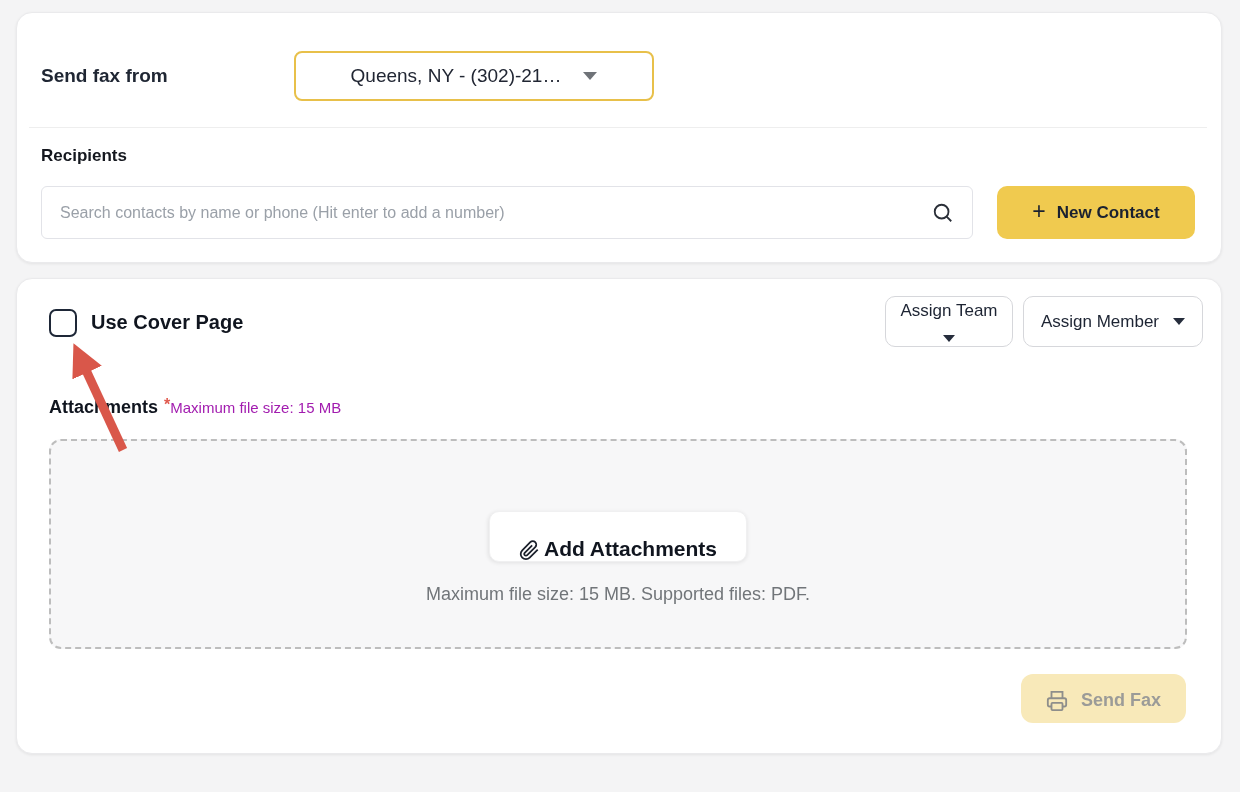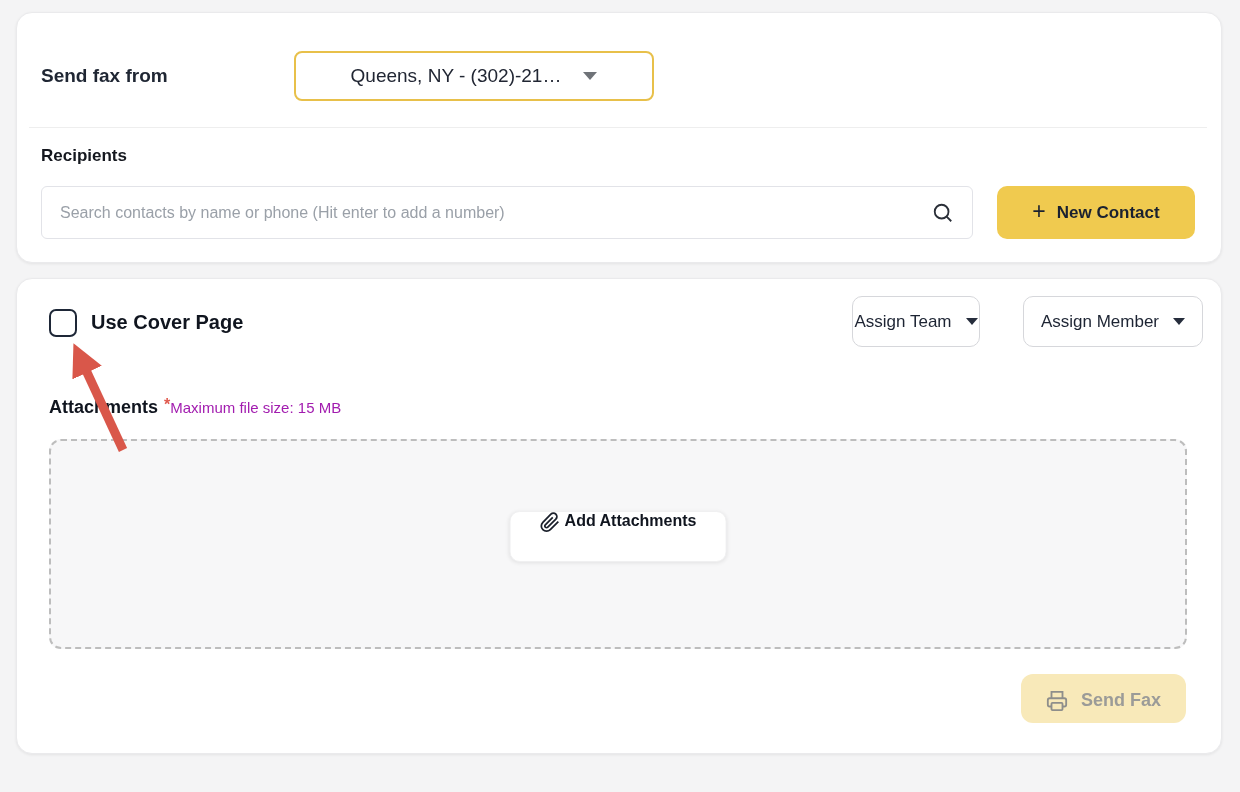--- a/index.html
+++ b/index.html
@@ -101,21 +101,21 @@
   .assign-btn {
     position: absolute; top: 17px; height: 51px;
     background: #fff;
     border: 1px solid #d6d7db;
     border-radius: 10px;
     display: flex; align-items: center; justify-content: center; gap: 14px;
     font-family: "Liberation Sans", sans-serif;
     font-size: 17px; color: #1d2433;
     cursor: pointer;
   }
-  .assign-team { left: 835px; width: 128px; }
+  .assign-team { left: 868px; width: 128px; flex-direction: column; }
   .assign-member { left: 1006px; width: 180px; }
   .assign-btn .caret { border-top-color: #262d3c; border-left-width: 6px; border-right-width: 6px; border-top-width: 7px; }
 
   .attachments-row {
     position: absolute; left: 32px; top: 118px;
     display: flex; align-items: baseline;
   }
   .attachments-title { font-size: 18px; font-weight: bold; color: #10151f; }
   .required-mark { font-size: 16px; font-weight: bold; color: #e05a4e; margin-left: 6px; position: relative; top: -3px; }
   .attachments-hint { font-size: 15px; color: #a21caf; }
@@ -127,23 +127,23 @@
     border: 2px dashed #bdbdbd;
     border-radius: 12px;
   }
   .add-attachments {
     position: absolute; left: 50%; top: 70px; transform: translateX(-50%);
     height: 51px; padding: 0 29px;
     background: #fff;
     border: 1px solid #f0f0f1;
     border-radius: 10px;
     box-shadow: 0 1px 4px rgba(0,0,0,0.09);
-    display: flex; align-items: flex-start; gap: 4px;
-    font-family: "Liberation Sans", sans-serif;
-    font-size: 16px; font-weight: bold; color: #10151f;
+    display: flex; align-items: flex-end; gap: 4px;
+    font-family: "Liberation Sans", sans-serif;
+    font-size: 21px; font-weight: bold; color: #10151f;
     cursor: pointer;
     white-space: nowrap;
   }
   .paperclip-icon { width: 21px; height: 21px; stroke: #1b202b; fill: none; stroke-width: 2; }
   .dropzone-hint {
     position: absolute; left: 0; right: 0; top: 143px;
     text-align: center;
     font-size: 18px; color: #717579;
   }
   .send-fax {
@@ -208,20 +208,21 @@
     <span class="attachments-hint">Maximum file size: 15 MB</span>
   </div>
 
   <div class="dropzone">
     <button class="add-attachments">
       <svg class="paperclip-icon" viewBox="0 0 24 24">
         <path d="M21.44 11.05l-9.19 9.19a6 6 0 0 1-8.49-8.49l9.19-9.19a4 4 0 0 1 5.66 5.66l-9.2 9.19a2 2 0 0 1-2.83-2.83l8.49-8.48"></path>
       </svg>
       <span>Add Attachments</span>
     </button>
+    <div class="dropzone-hint">Maximum file size: 15 MB. Supported files: PDF.</div>
   </div>
 
   <button class="send-fax">
     <svg class="printer-icon" viewBox="0 0 24 24">
       <path d="M6 9 L6 2 L18 2 L18 9"></path>
       <path d="M6 18 H4 a2 2 0 0 1 -2 -2 v-5 a2 2 0 0 1 2 -2 h16 a2 2 0 0 1 2 2 v5 a2 2 0 0 1 -2 2 h-2"></path>
       <rect x="6" y="14" width="12" height="8" rx="1"></rect>
     </svg>
     <span>Send Fax</span>
   </button>

